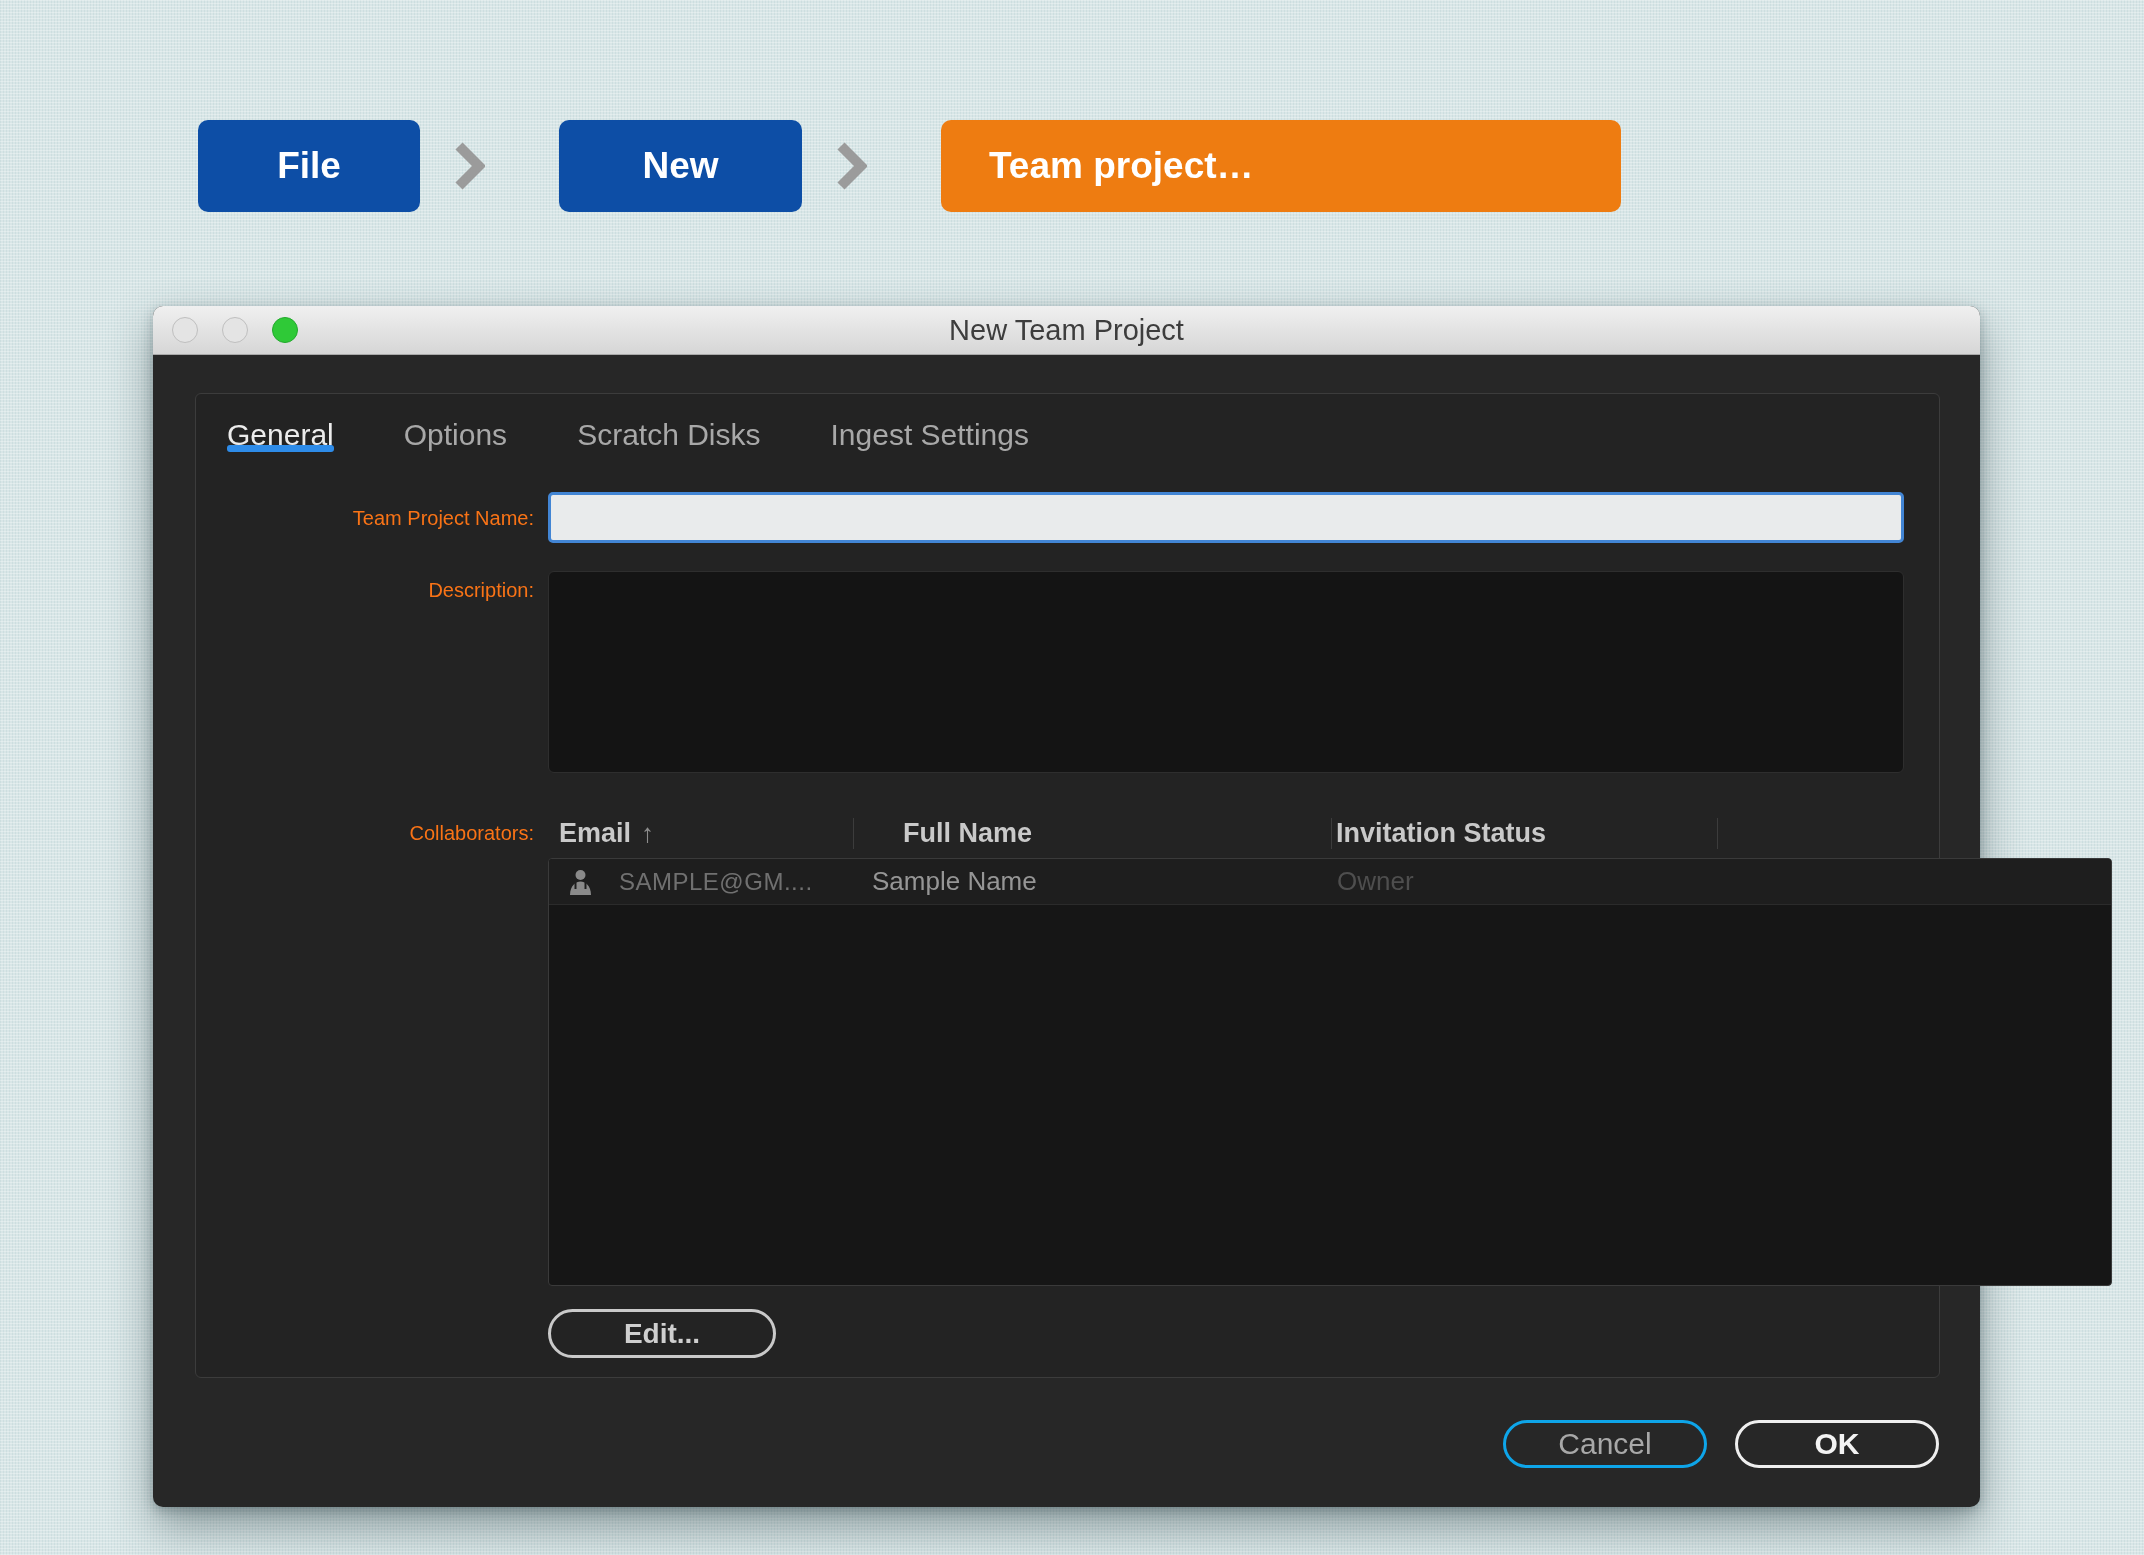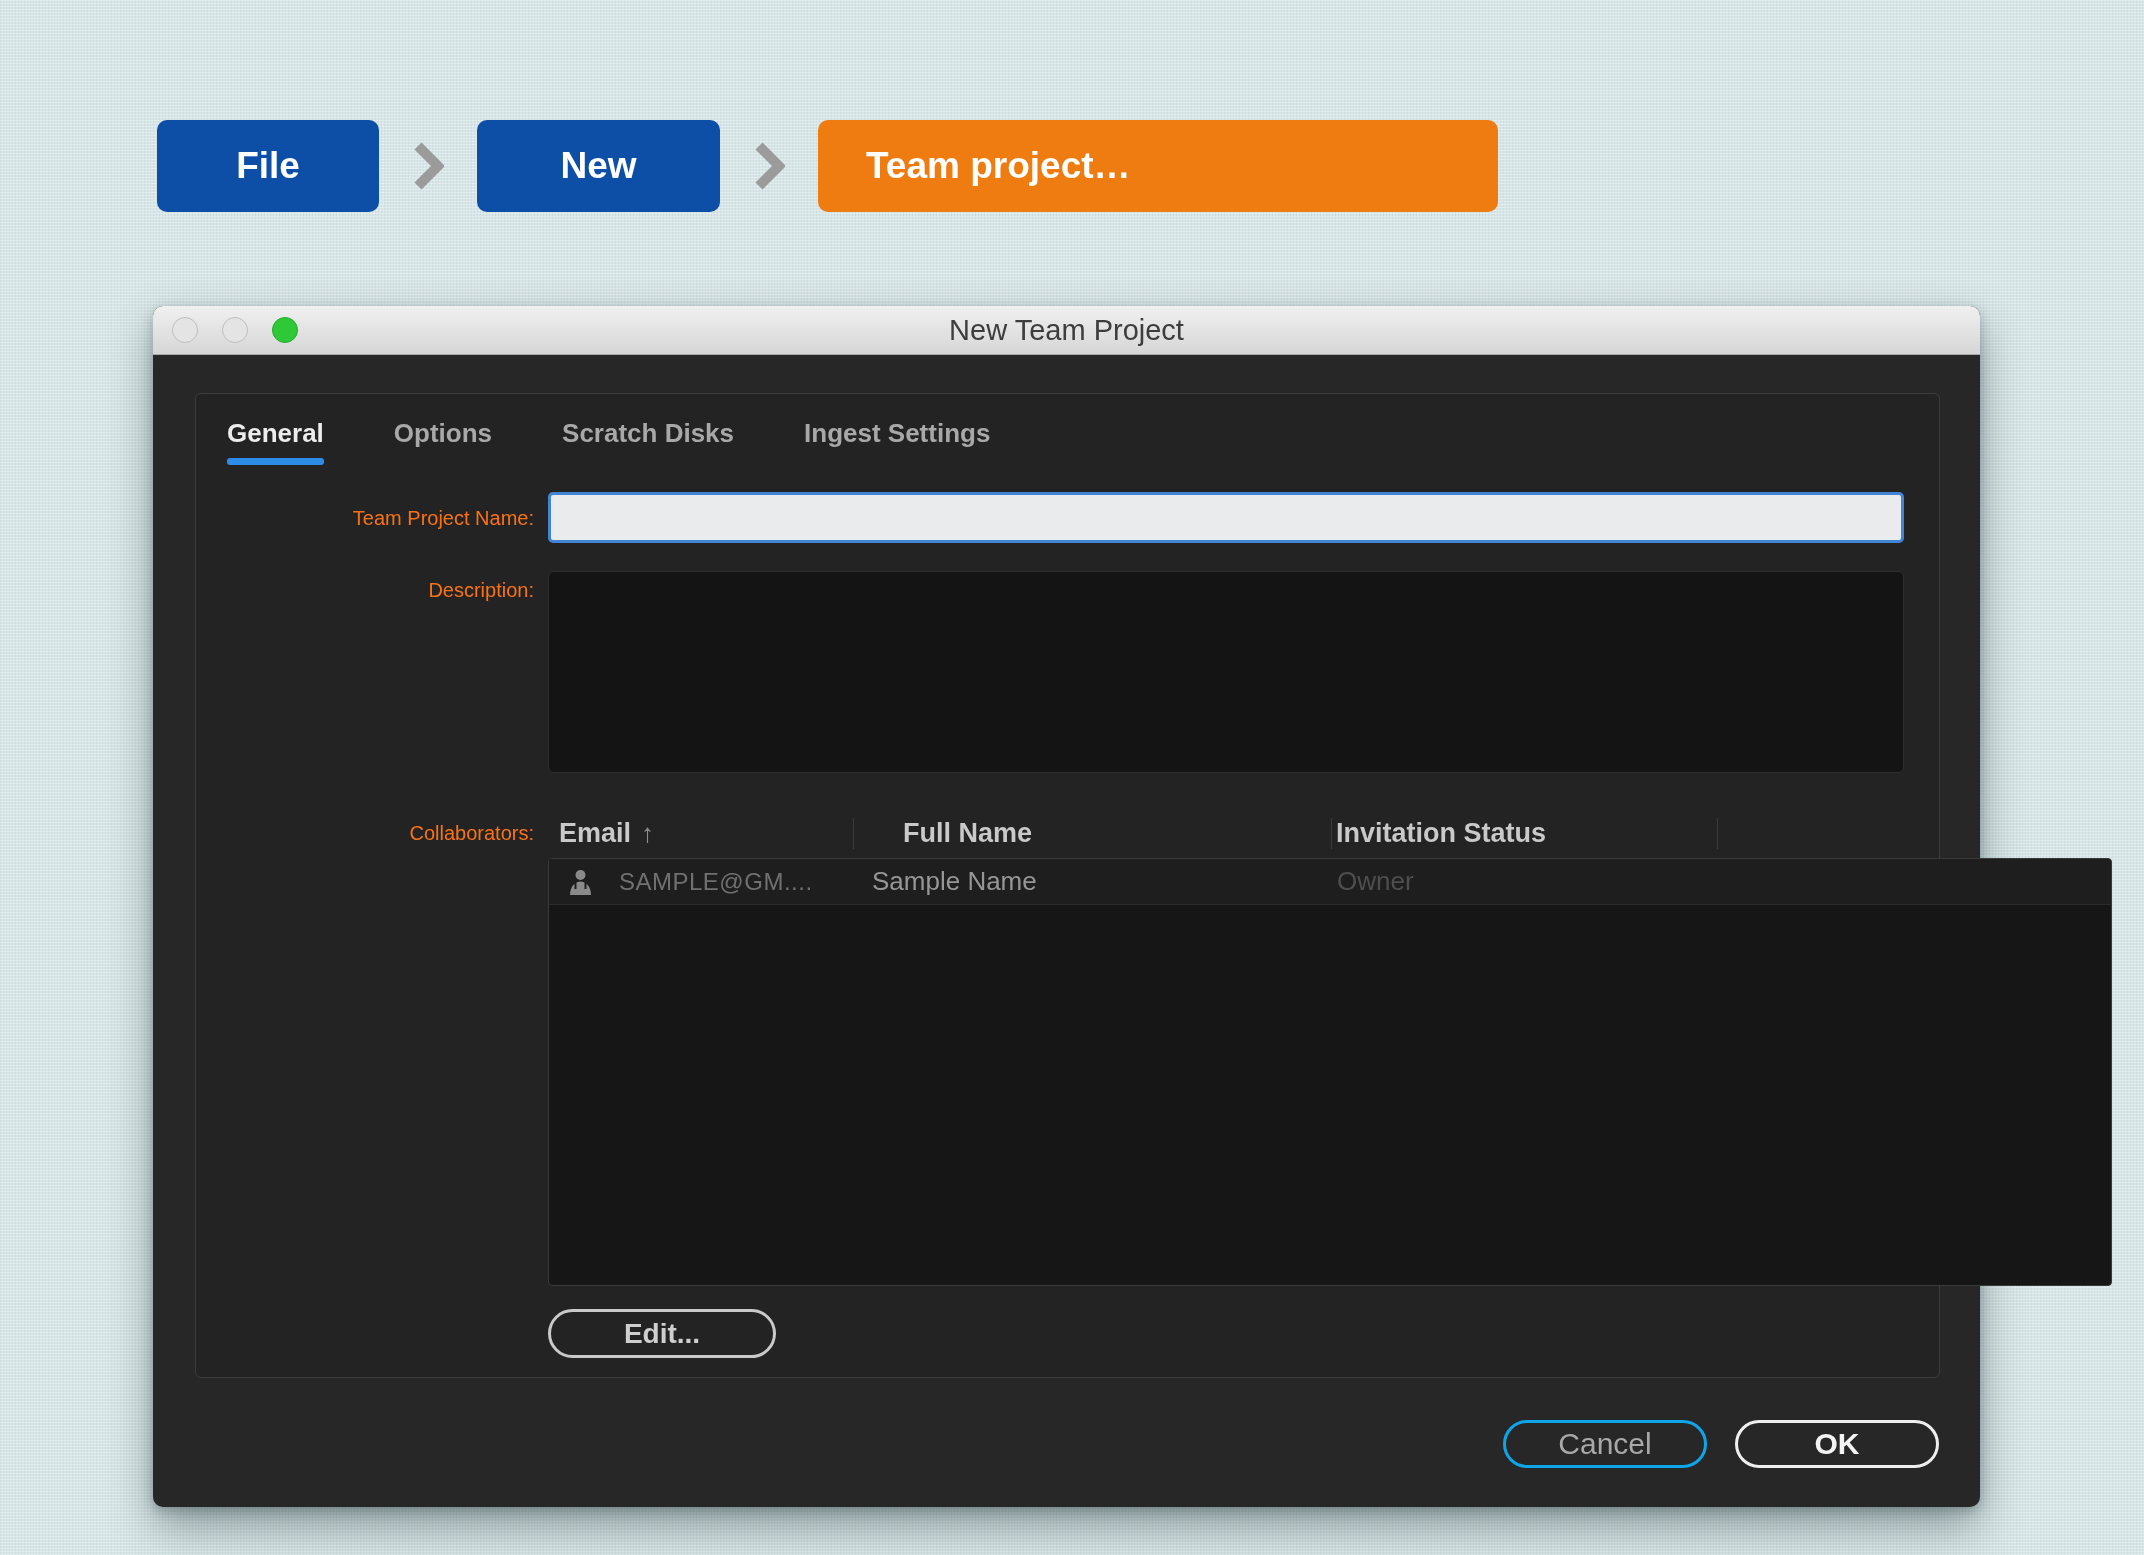--- a/index.html
+++ b/index.html
@@ -20,20 +20,21 @@
   
   .breadcrumb{
     position:absolute;left:157px;top:120px;
     display:flex;align-items:center;
   }
   .crumb{
     height:92px;border-radius:10px;
     display:flex;align-items:center;justify-content:center;
     color:#fff;font-size:37px;font-weight:bold;
     box-sizing:border-box;
+    margin-left:41px;
   }
   .crumb.blue{background:var(--brand-blue,#0d4ea6);}
   .crumb.orange{background:var(--brand-orange,#ee7c11);justify-content:flex-start;padding-left:48px;}
   .crumb.file{width:222px;}
   .crumb.new{width:243px;}
   .crumb.team{width:680px;}
   .bc-chevron{margin:0 33px;display:flex;align-items:center;}
 
   
   .dialog{
@@ -70,22 +71,22 @@
     border:1px solid #3c3c3c;
     border-radius:6px;
     box-sizing:border-box;
   }
   .tabs{
     position:absolute;left:31px;top:24px;
     display:flex;column-gap:70px;
   }
   .tab{
     position:relative;
-    font-size:26px;font-weight:bold;color:#a8a8a8;
-    padding-bottom:16px;cursor:default;
+    font-size:30px;font-weight:normal;color:#a8a8a8;
+    cursor:default;
   }
   .tab.active{color:#ececec;}
   .tab.active::after{
     content:"";position:absolute;left:0;right:0;bottom:0;height:7px;
     background:var(--accent-blue,#2e8ce9);border-radius:3px;
   }
 
   .flabel{
     position:absolute;left:0;width:338px;
     text-align:right;

